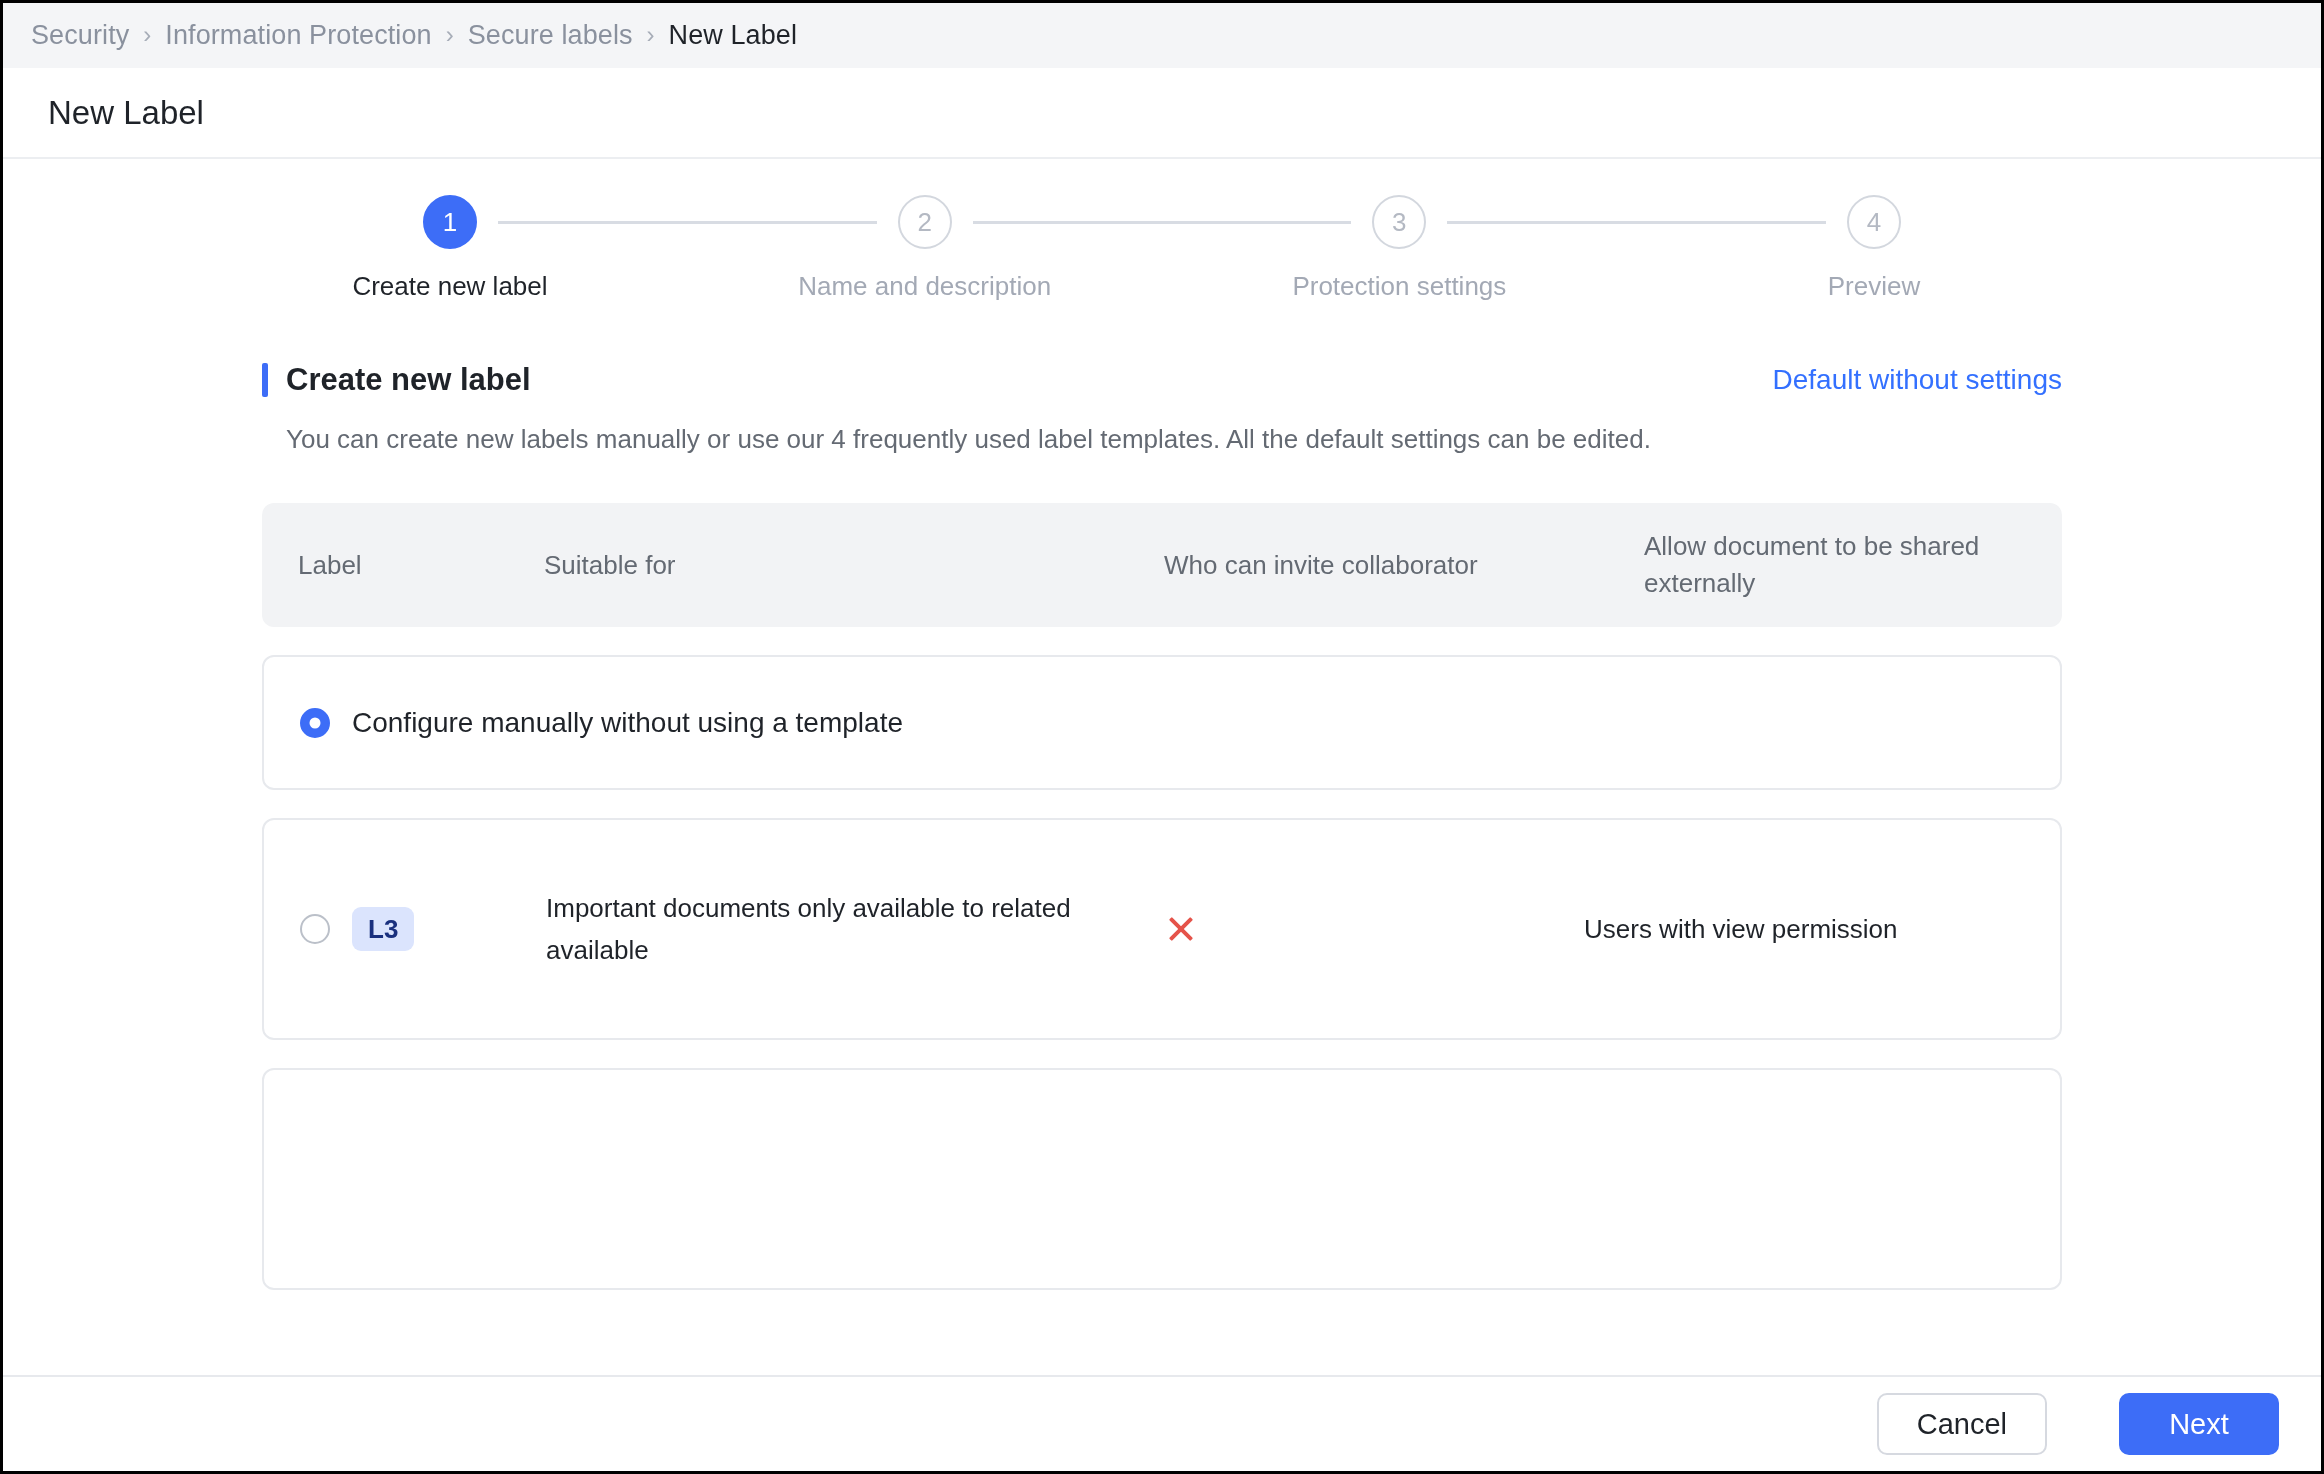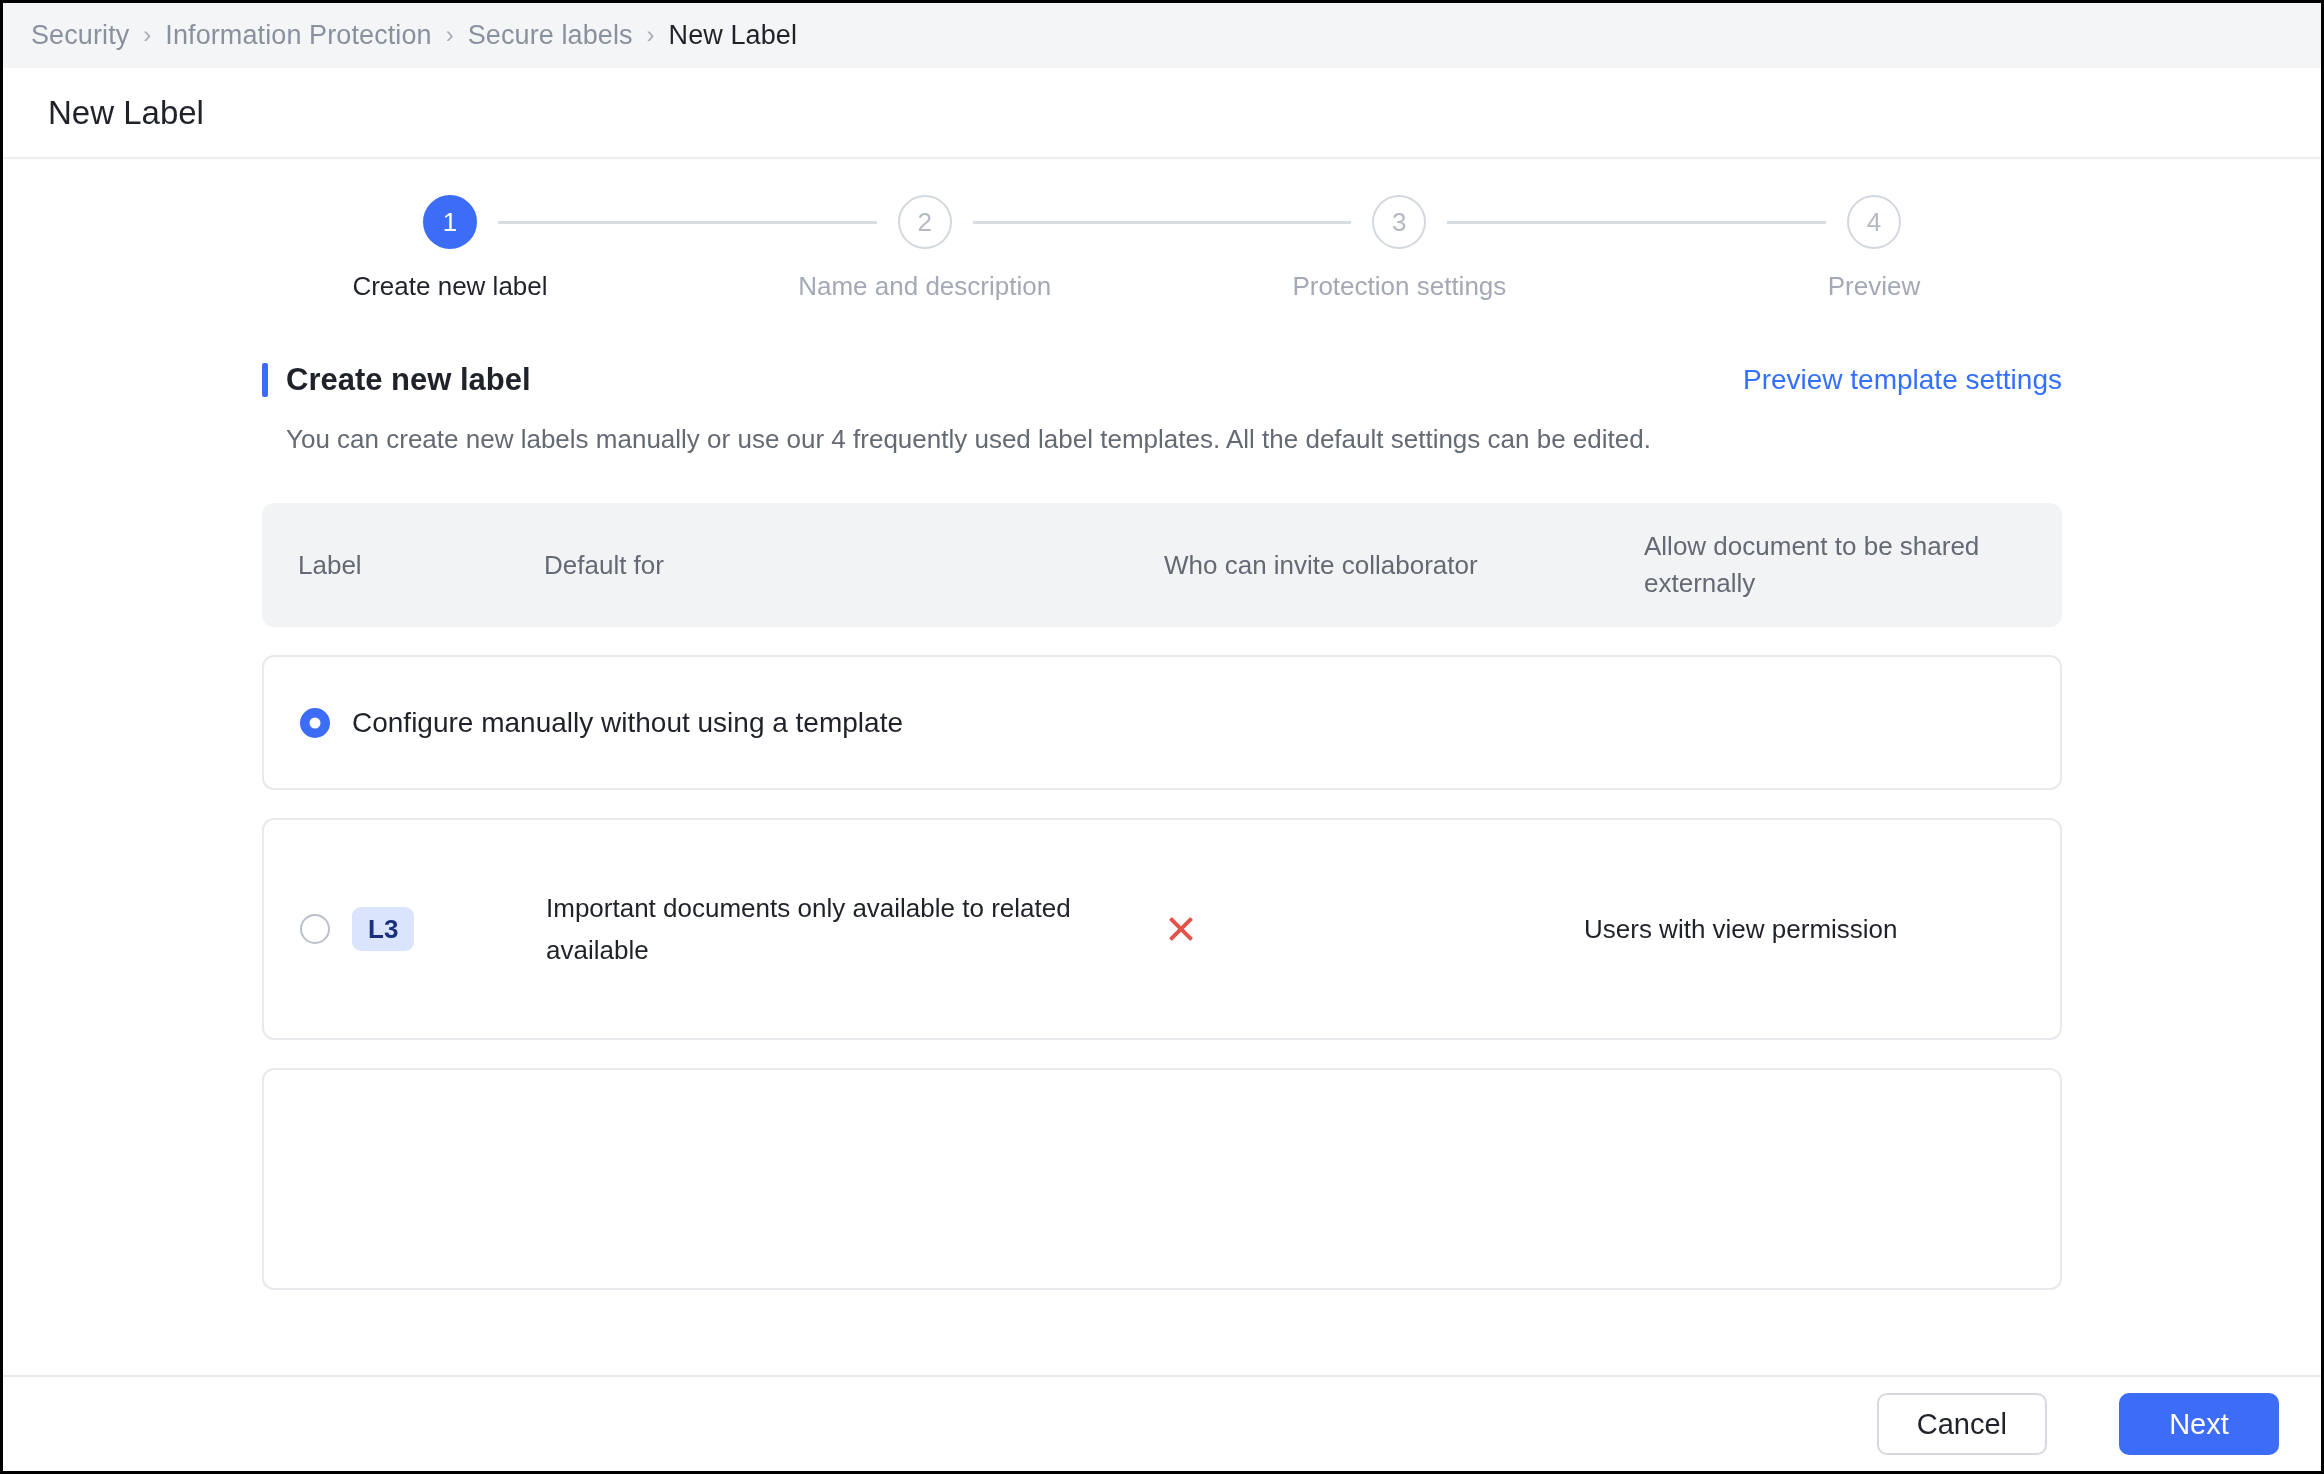--- a/index.html
+++ b/index.html
@@ -346,28 +346,28 @@
       </div>
     </div>
 
     <div class="content">
 
       <div class="section-head">
         <div class="section-title-wrap">
           <span class="accent-bar"></span>
           <span class="section-title">Create new label</span>
         </div>
-        <span class="link">Preview template settings</span>
+        <span class="link">Default without settings</span>
       </div>
 
       <div class="section-desc">You can create new labels manually or use our 4 frequently used label templates. All the default settings can be edited.</div>
 
       <div class="table-header">
         <div class="th col-label">Label</div>
-        <div class="th col-suitable">Default for</div>
+        <div class="th col-suitable">Suitable for</div>
         <div class="th col-invite">Who can invite collaborator</div>
         <div class="th col-share">Allow document to be shared externally</div>
       </div>
 
       <div class="card manual">
         <span class="radio checked"></span>
         <span class="manual-text">Configure manually without using a template</span>
       </div>
 
 

